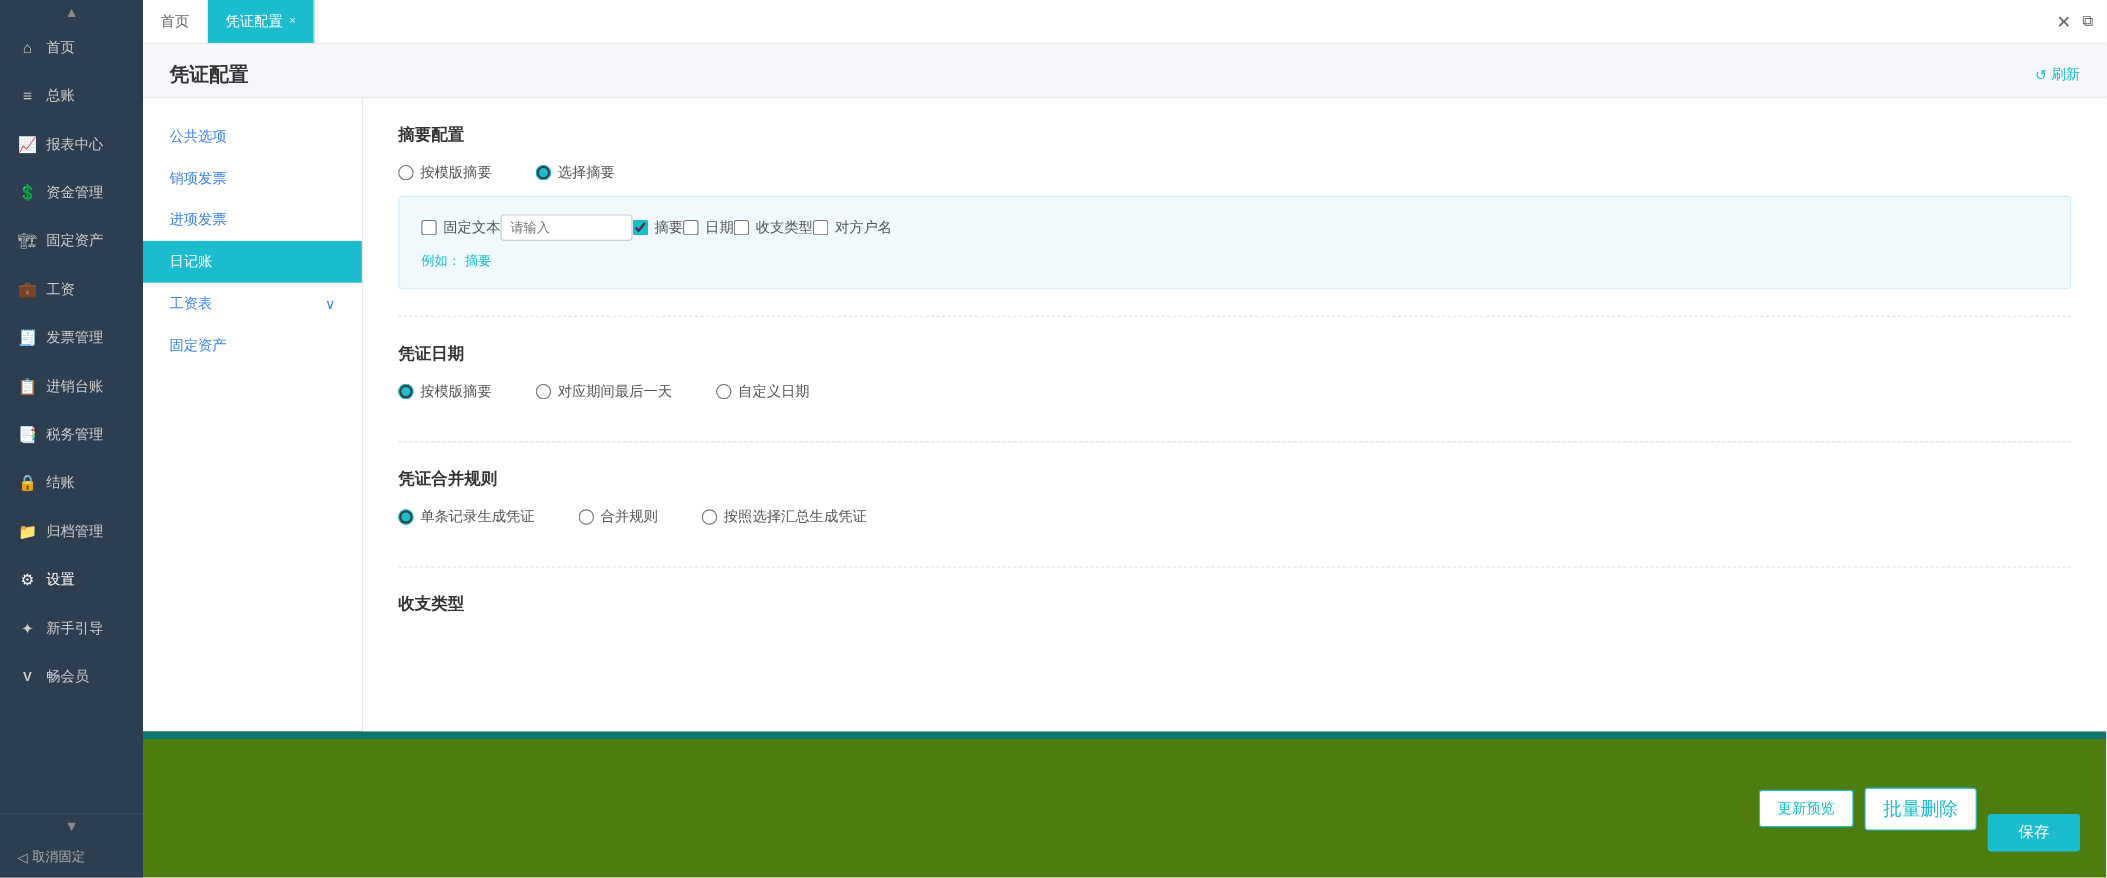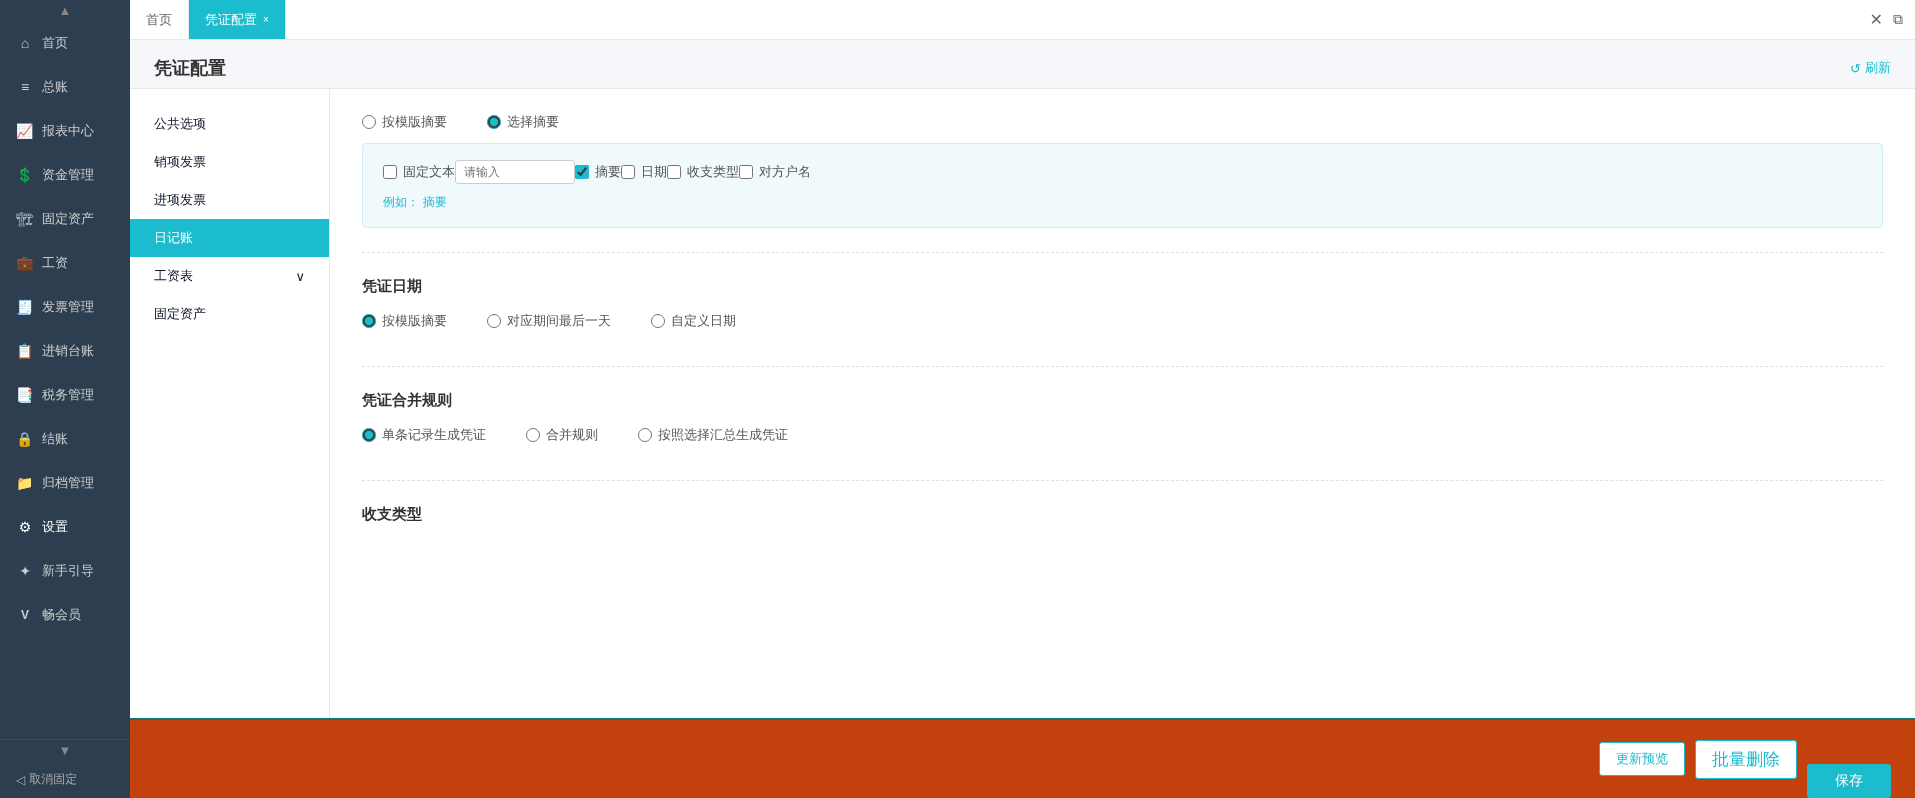--- a/index.html
+++ b/index.html
@@ -128,21 +128,21 @@
       width: 200px;
       background: #fff;
       border-right: 1px solid #e8e8e8;
       padding: 16px 0;
       flex-shrink: 0;
       overflow-y: auto;
     }
     .left-nav-item {
       padding: 10px 24px;
       cursor: pointer;
-      color: #0f172a;
+      color: #3b82f6;
       font-size: 13px;
       display: flex;
       align-items: center;
       justify-content: space-between;
     }
     .left-nav-item.active {
       background: #1abccd;
       color: #fff;
     }
 
@@ -226,23 +226,23 @@
       width: 120px;
       outline: none;
     }
     .example-text {
       color: #1abccd;
       font-size: 12px;
     }
 
     
     .bottom-bar {
-      background: #c2410c;
-      border-top: 2px solid #0f766e;
-      padding: 0 24px;
+      background: #4d7c0f;
+      border-top: 7px solid #0f766e;
+      padding: 24px 24px;
       display: flex;
       justify-content: flex-end;
       align-items: center;
       gap: 10px;
       flex-shrink: 0;
     }
     .btn-update-preview {
       background: #fff;
       border: 1px solid #1abccd;
       color: #1abccd;
@@ -401,20 +401,21 @@
           <span>∨</span>
         </div>
         <div class="left-nav-item">
           <span>固定资产</span>
         </div>
       </div>
 
       <div class="right-content">
 
         <div class="section">
+          <div class="section-title">摘要配置</div>
           <div class="radio-group">
             <label class="radio-item">
               <input type="radio" class="radio-input" name="summary-type" style="">
               <span>按模版摘要</span>
             </label>
             <label class="radio-item">
               <input type="radio" class="radio-input" name="summary-type" checked="" style="">
               <span>选择摘要</span>
             </label>
           </div>

